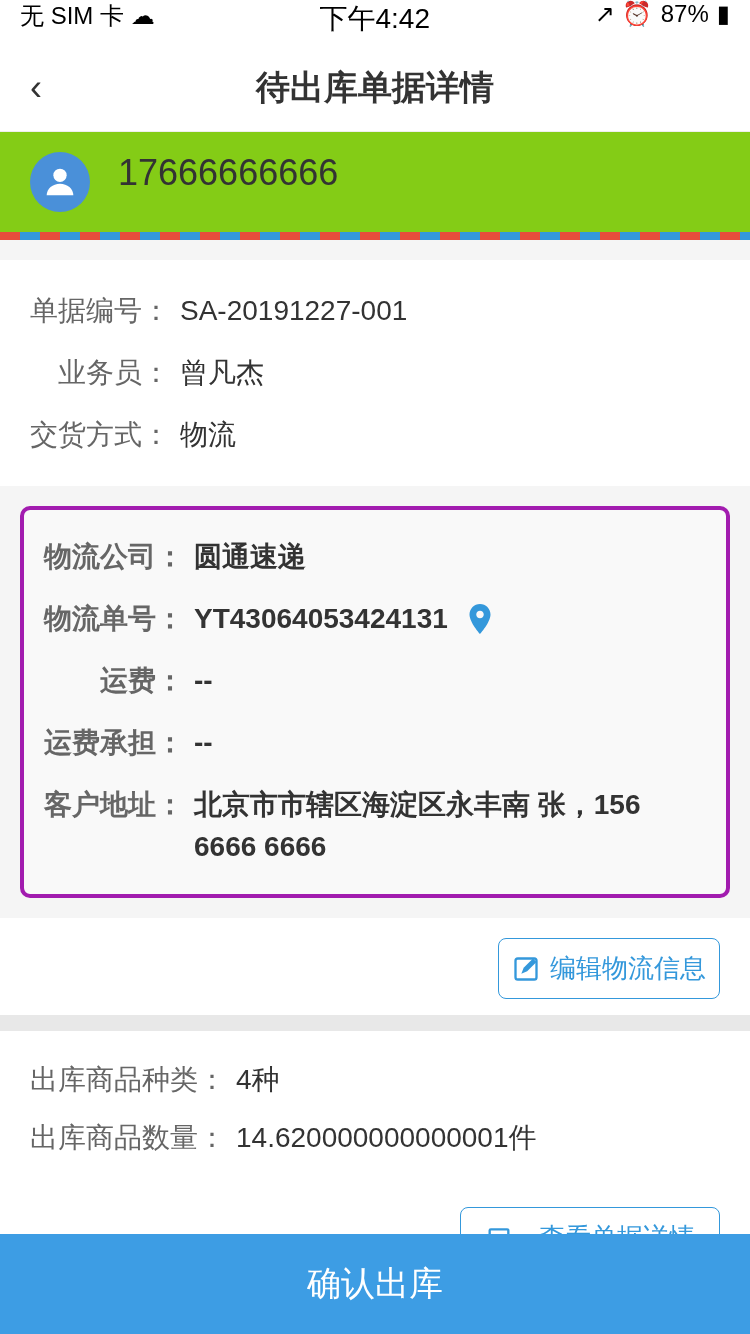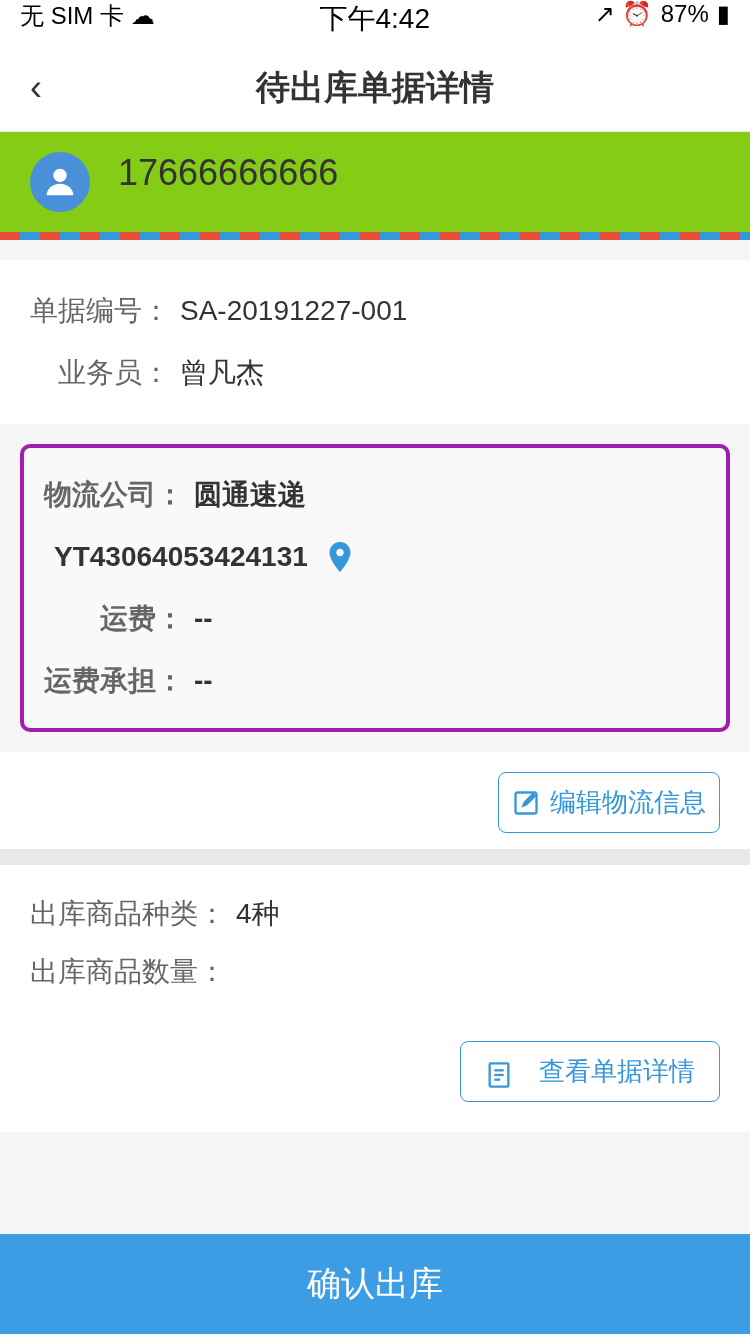--- a/index.html
+++ b/index.html
@@ -287,42 +287,51 @@
 
 <div class="info-section">
   <div class="info-row">
     <span class="info-label">单据编号：</span>
     <span class="info-value">SA-20191227-001</span>
   </div>
   <div class="info-row">
     <span class="info-label">业务员：</span>
     <span class="info-value">曾凡杰</span>
   </div>
+  <div class="info-row">
+    <span class="info-label">交货方式：</span>
+    <span class="info-value">物流</span>
+  </div>
 </div>
 
 <div class="logistics-card">
   <div class="logistics-row">
     <span class="logistics-label">物流公司：</span>
     <span class="logistics-value">圆通速递</span>
   </div>
   <div class="logistics-row">
+    <span class="logistics-label">物流单号：</span>
     <span class="logistics-value">
       <span>YT43064053424131</span>
       <svg class="location-icon" viewBox="0 0 24 24" fill="#3498db">
         <path d="M12 2C8.13 2 5 5.13 5 9c0 5.25 7 13 7 13s7-7.75 7-13c0-3.87-3.13-7-7-7zm0 9.5c-1.38 0-2.5-1.12-2.5-2.5s1.12-2.5 2.5-2.5 2.5 1.12 2.5 2.5-1.12 2.5-2.5 2.5z"></path>
       </svg>
     </span>
   </div>
   <div class="logistics-row">
     <span class="logistics-label">运费：</span>
     <span class="logistics-value">--</span>
   </div>
   <div class="logistics-row">
     <span class="logistics-label">运费承担：</span>
     <span class="logistics-value">--</span>
+  </div>
+  <div class="logistics-row">
+    <span class="logistics-label">客户地址：</span>
+    <span class="logistics-value" style="flex-wrap: wrap; display:block; padding-left:10px;">北京市市辖区海淀区永丰南  张，156 6666 6666</span>
   </div>
 </div>
 
 <div class="edit-btn-row">
   <button class="edit-btn">
     <svg width="28" height="28" viewBox="0 0 24 24" fill="none" stroke="#3498db" stroke-width="2">
       <rect x="3" y="3" width="18" height="18" rx="2" ry="2" stroke="#3498db" fill="none"></rect>
       <path d="M8 16l2-5 8-8 3 3-8 8-5 2z" fill="#3498db" stroke="none"></path>
     </svg>
     <span>编辑物流信息</span>
@@ -331,20 +340,21 @@
 
 <div class="section-separator"></div>
 
 <div class="goods-section">
   <div class="goods-row">
     <span class="goods-label">出库商品种类：</span>
     <span class="goods-value">4种</span>
   </div>
   <div class="goods-row">
     <span class="goods-label">出库商品数量：</span>
+    <span class="goods-value">14.620000000000001件</span>
   </div>
 </div>
 
 <div class="view-btn-row">
   <button class="view-btn">
     <svg width="28" height="28" viewBox="0 0 24 24" fill="none" stroke="#3498db" stroke-width="2">
       <rect x="4" y="2" width="16" height="20" rx="1" fill="none" stroke="#3498db"></rect>
       <line x1="8" y1="8" x2="16" y2="8" stroke="#3498db"></line>
       <line x1="8" y1="12" x2="16" y2="12" stroke="#3498db"></line>
       <line x1="8" y1="16" x2="13" y2="16" stroke="#3498db"></line>

